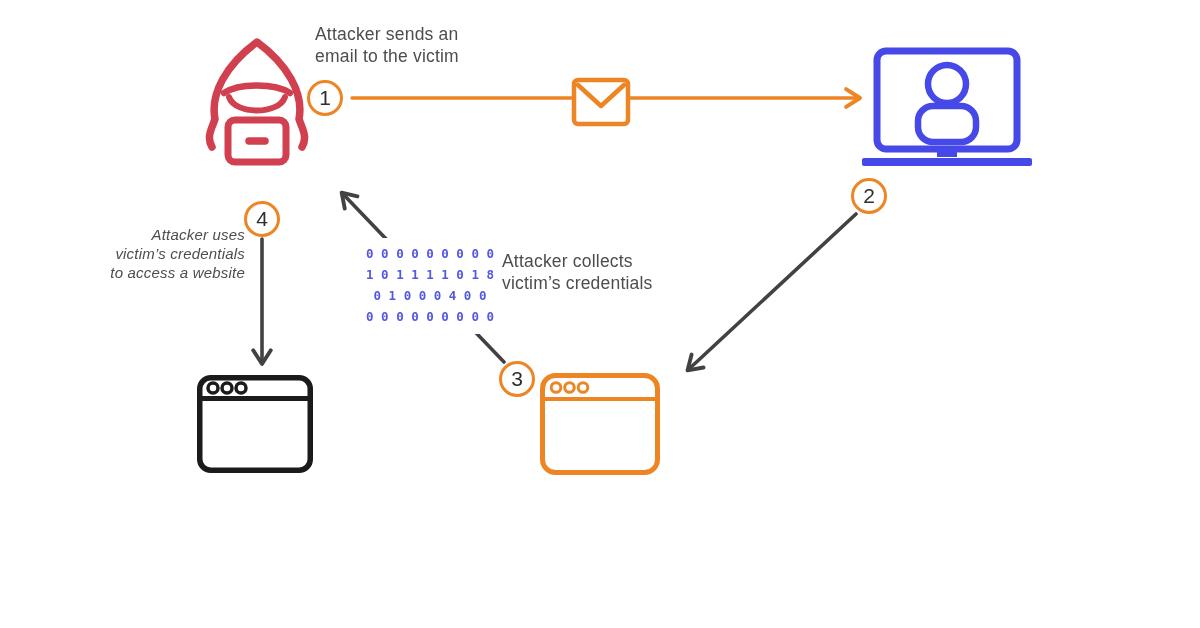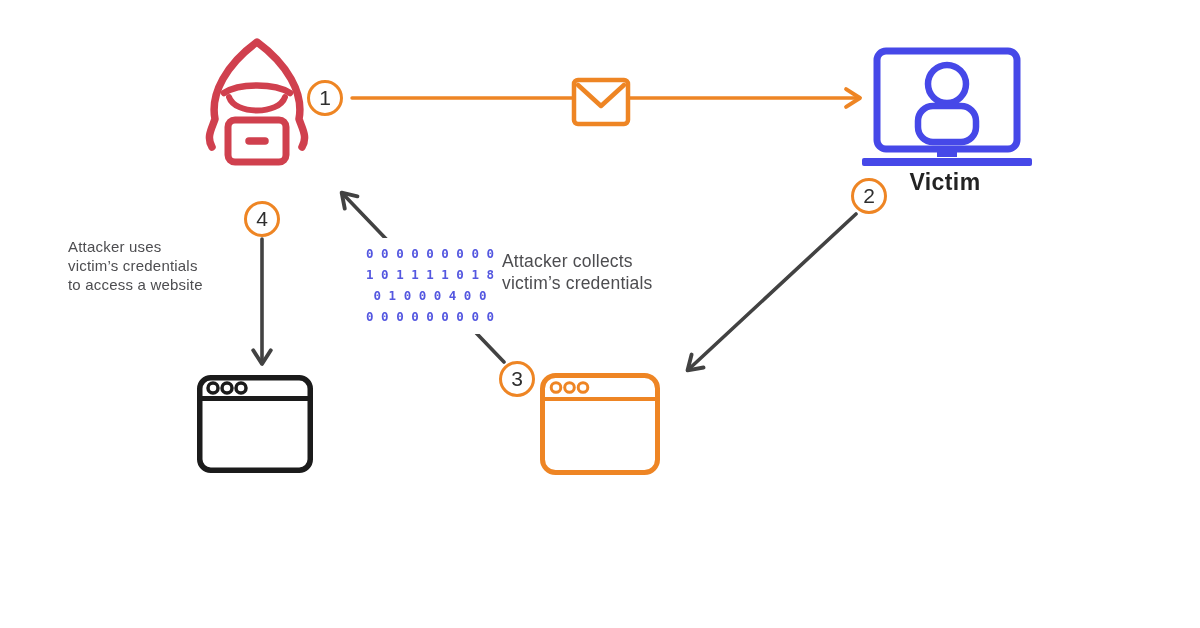--- a/index.html
+++ b/index.html
@@ -21,21 +21,21 @@
   .black-s.wfill{fill:#fff;}
   .white-f{fill:#fff;stroke:none;}
   
   .cap{
     position:absolute;white-space:pre-line;color:var(--caption_text);
     font-size:17.5px;line-height:21.5px;font-weight:400;letter-spacing:.2px;
   }
   .cap1{left:315px;top:24px;width:200px;}
   .cap2{left:896px;top:211px;width:230px;}
   .cap3{left:502px;top:251px;width:210px;}
-  .cap4{left:68px;top:237px;width:177px;text-align:left;font-size:15px;line-height:19px;}
+  .cap4{left:68px;top:225px;width:177px;text-align:right;font-size:15px;line-height:19px;font-style:italic;}
   .node-label{
     position:absolute;color:var(--label_text);font-size:23px;font-weight:600;
     letter-spacing:.4px;text-align:center;
   }
   .attacker-label{left:190px;top:169px;width:132px;}
   .victim-label{left:878px;top:169px;width:134px;}
   .legit-label{left:127px;top:484px;width:256px;}
   .badge{
     position:absolute;box-sizing:border-box;width:36px;height:36px;border-radius:50%;
     border:3px solid var(--orange);background:#fff;display:flex;align-items:center;
@@ -119,21 +119,22 @@
     <div class="brow">1 0 1 1 1 1 0 1 8</div>
     <div class="brow">0 1 0 0 0 4 0 0</div>
     <div class="brow">0 0 0 0 0 0 0 0 0</div>
   </div>
 
   <div class="badge b1">1</div>
   <div class="badge b2">2</div>
   <div class="badge b3">3</div>
   <div class="badge b4">4</div>
 
+  <div class="cap cap1">Attacker sends an
+email to the victim</div>
   <div class="cap cap3">Attacker collects
 victim’s credentials</div>
   <div class="cap cap4">Attacker uses
 victim’s credentials
 to access a website</div>
 
-  <div class="node-label victim-label">Victim</div>
 
 </div>
 
 </body></html>

